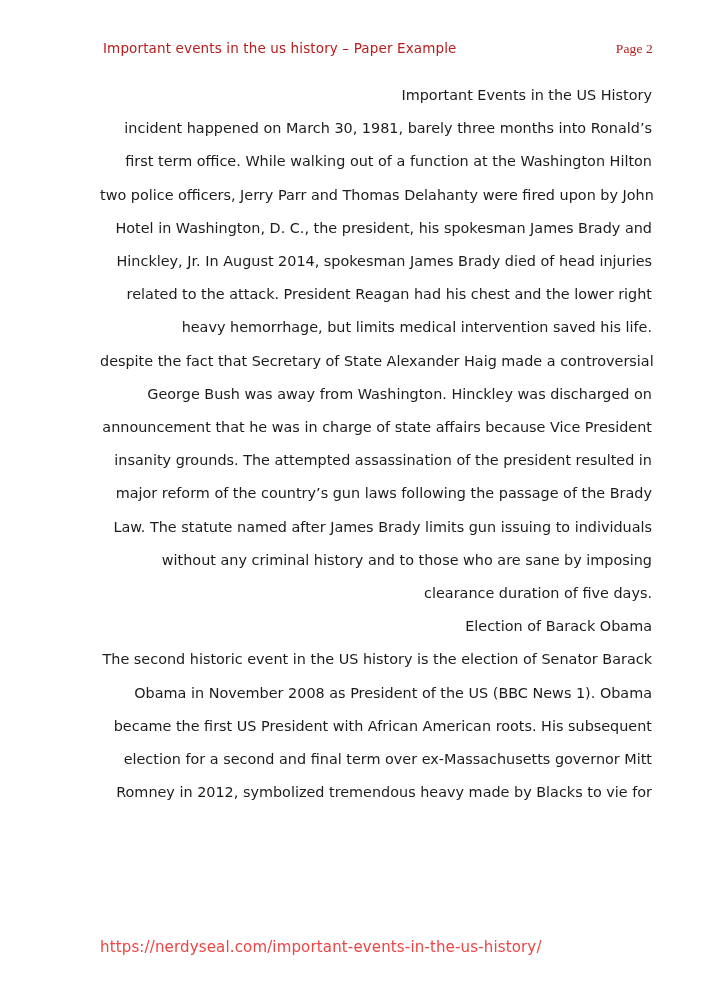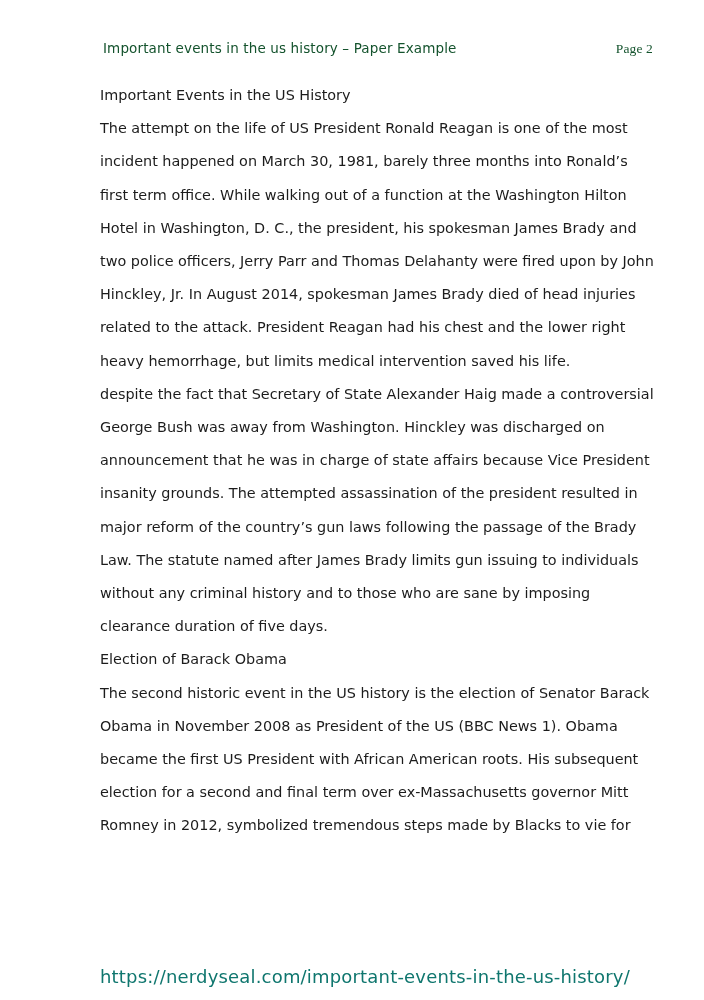--- a/index.html
+++ b/index.html
@@ -24,21 +24,21 @@
   
   .page-header {
     position: absolute;
     top: 40px;
     left: 103px;
     right: 51px;
     display: flex;
     justify-content: space-between;
     align-items: baseline;
     font-size: 13.5px;
-    color: #14532d;
+    color: #b91c1c;
     letter-spacing: 0.01em;
   }
   .header-title {
     white-space: nowrap;
   }
   .header-pagenum {
     white-space: nowrap;
     font-family: Liberation Serif, serif;
   }
 
@@ -48,61 +48,59 @@
     top: 79px;
     left: 100px;
     width: 552px;
     font-size: 14.4px;
     line-height: 33.2px;
     color: #1c1c1c;
   }
   .doc-body p {
     margin: 0;
     padding: 0;
-    text-align: left;
+    text-align: right;
     white-space: normal;
   }
   
   .doc-line {
     display: block;
     white-space: nowrap;
   }
 
   
   .page-footer {
     position: absolute;
     top: 938px;
     left: 100px;
-    font-size: 18px;
-    color: #0f766e;
+    font-size: 15px;
+    color: #ef4444;
     letter-spacing: 0.01em;
     white-space: nowrap;
-    margin-top: 28px;
   }
 </style>
 </head>
 <body>
 
 <div class="page">
 
   <div class="page-header">
     <span class="header-title">Important events in the us history – Paper Example</span>
     <span class="header-pagenum">Page 2</span>
   </div>
 
   <div class="doc-body">
       <p>
         <span class="doc-line">Important Events in the US History</span>
       </p>
       <p>
-        <span class="doc-line">The attempt on the life of US President Ronald Reagan is one of the most</span>
         <span class="doc-line">incident happened on March 30, 1981, barely three months into Ronald’s</span>
         <span class="doc-line">first term office. While walking out of a function at the Washington Hilton</span>
+        <span class="doc-line">two police officers, Jerry Parr and Thomas Delahanty were fired upon by John</span>
         <span class="doc-line">Hotel in Washington, D. C., the president, his spokesman James Brady and</span>
-        <span class="doc-line">two police officers, Jerry Parr and Thomas Delahanty were fired upon by John</span>
         <span class="doc-line">Hinckley, Jr. In August 2014, spokesman James Brady died of head injuries</span>
         <span class="doc-line">related to the attack. President Reagan had his chest and the lower right</span>
         <span class="doc-line">heavy hemorrhage, but limits medical intervention saved his life.</span>
       </p>
       <p>
         <span class="doc-line">despite the fact that Secretary of State Alexander Haig made a controversial</span>
         <span class="doc-line">George Bush was away from Washington. Hinckley was discharged on</span>
         <span class="doc-line">announcement that he was in charge of state affairs because Vice President</span>
         <span class="doc-line">insanity grounds. The attempted assassination of the president resulted in</span>
         <span class="doc-line">major reform of the country’s gun laws following the passage of the Brady</span>
@@ -111,19 +109,19 @@
         <span class="doc-line">clearance duration of five days.</span>
       </p>
       <p>
         <span class="doc-line">Election of Barack Obama</span>
       </p>
       <p>
         <span class="doc-line">The second historic event in the US history is the election of Senator Barack</span>
         <span class="doc-line">Obama in November 2008 as President of the US (BBC News 1). Obama</span>
         <span class="doc-line">became the first US President with African American roots. His subsequent</span>
         <span class="doc-line">election for a second and final term over ex-Massachusetts governor Mitt</span>
-        <span class="doc-line">Romney in 2012, symbolized tremendous steps made by Blacks to vie for</span>
+        <span class="doc-line">Romney in 2012, symbolized tremendous heavy made by Blacks to vie for</span>
       </p>
     </div>
 
   <div class="page-footer">https://nerdyseal.com/important-events-in-the-us-history/</div>
 
 </div>
 
 </body></html>

